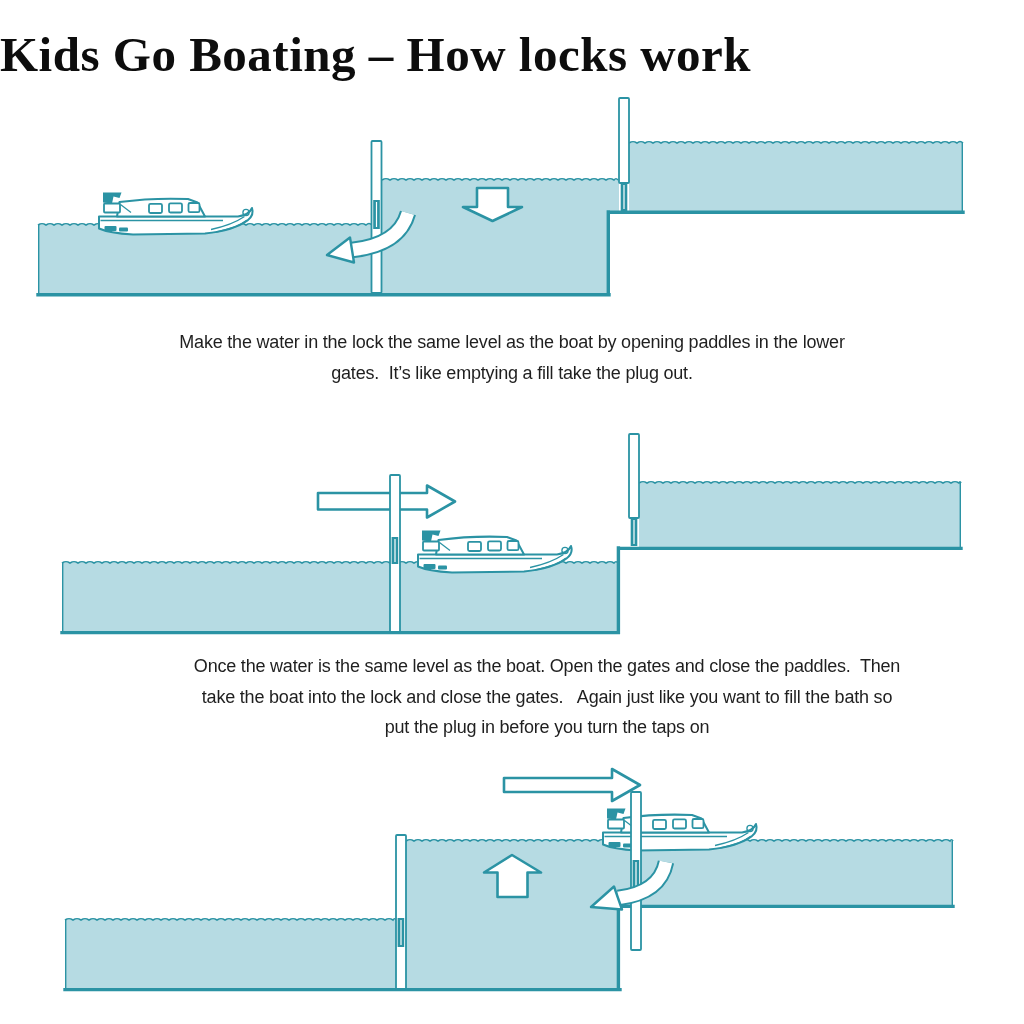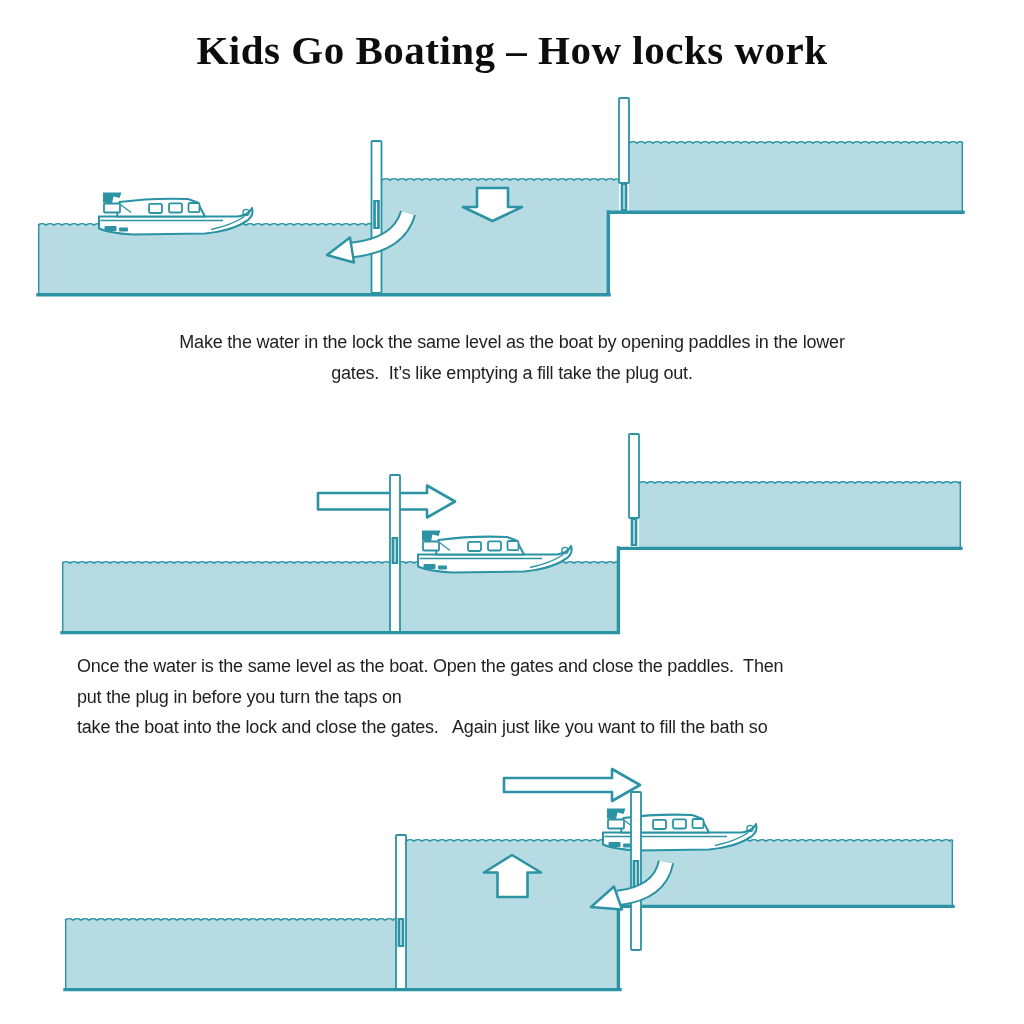--- a/index.html
+++ b/index.html
@@ -4,30 +4,30 @@
 <style>
   :root { --ink:#2b93a4; --water:#b6dbe3; --text:#1f1f1f; }
   html,body { margin:0; padding:0; background:#ffffff; }
   .page {
     position:relative; width:1024px; height:1024px; overflow:hidden;
     background:#ffffff; font-family:"Liberation Sans", sans-serif;
   }
   .layer { position:absolute; left:0; top:0; width:1024px; height:1024px; }
   .title {
     position:absolute; top:26px; left:0; width:1024px;
-    text-align:center; font-family:"Liberation Serif", serif;
-    font-weight:bold; font-size:41px; color:#0d0d0d; letter-spacing:0.5px;
+    text-align:left; font-family:"Liberation Serif", serif;
+    font-weight:bold; font-size:49px; color:#0d0d0d; letter-spacing:0.5px;
   }
   .caption {
     position:absolute; color:var(--text);
     font-size:18px; line-height:30.5px; letter-spacing:-0.2px;
   }
   .caption div { white-space:pre; }
   .caption-1 { top:327px; left:0; width:1024px; text-align:center; }
-  .caption-2 { top:651px; left:77px; width:940px; text-align:left; }
+  .caption-2 { top:651px; left:77px; width:940px; text-align:center; }
 
   
   .wfill { fill:var(--water); }
   .edge  { stroke:var(--ink); stroke-width:1.4; }
   .bed   { stroke:var(--ink); stroke-width:3.4; fill:none; stroke-linecap:square; }
   .wave  { stroke:var(--ink); stroke-width:1.6; fill:none; }
   .post  { fill:#ffffff; stroke:var(--ink); stroke-width:1.8; }
   .paddle{ fill:var(--ink); }
   .slit  { stroke:#ffffff; stroke-width:1.2; }
   .barrow{ fill:#ffffff; stroke:var(--ink); stroke-width:2.6; stroke-linejoin:round; }
@@ -132,22 +132,22 @@
       <rect class="post" x="629" y="434" width="10" height="84" rx="1"></rect>
       <rect class="paddle" x="630.7" y="518" width="6.6" height="28"></rect>
       <line class="slit" x1="634" y1="520" x2="634" y2="544"></line>
     </g>
 
     <use href="#boat" transform="translate(412,527)"></use>
   </svg>
 
   <div class="caption caption-2">
     <div>Once the water is the same level as the boat. Open the gates and close the paddles.  Then</div>
+    <div>take the boat into the lock and close the gates.   Again just like you want to fill the bath so</div>
     <div>put the plug in before you turn the taps on</div>
-    <div>take the boat into the lock and close the gates.   Again just like you want to fill the bath so</div>
   </div>
 
   <svg class="layer" viewBox="0 0 1024 1024">
     <g>
       <polygon class="wfill" points="65,920 396,920 396,989 65,989"></polygon>
       <line class="edge" x1="65.7" y1="920" x2="65.7" y2="988"></line>
       <path class="wave" d="M 65 920 q 4 -2.6 8 0 q 4 -2.6 8 0 q 4 -2.6 8 0 q 4 -2.6 8 0 q 4 -2.6 8 0 q 4 -2.6 8 0 q 4 -2.6 8 0 q 4 -2.6 8 0 q 4 -2.6 8 0 q 4 -2.6 8 0 q 4 -2.6 8 0 q 4 -2.6 8 0 q 4 -2.6 8 0 q 4 -2.6 8 0 q 4 -2.6 8 0 q 4 -2.6 8 0 q 4 -2.6 8 0 q 4 -2.6 8 0 q 4 -2.6 8 0 q 4 -2.6 8 0 q 4 -2.6 8 0 q 4 -2.6 8 0 q 4 -2.6 8 0 q 4 -2.6 8 0 q 4 -2.6 8 0 q 4 -2.6 8 0 q 4 -2.6 8 0 q 4 -2.6 8 0 q 4 -2.6 8 0 q 4 -2.6 8 0 q 4 -2.6 8 0 q 4 -2.6 8 0 q 4 -2.6 8 0 q 4 -2.6 8 0 q 4 -2.6 8 0 q 4 -2.6 8 0 q 4 -2.6 8 0 q 4 -2.6 8 0 q 4 -2.6 8 0 q 4 -2.6 8 0 q 4 -2.6 8 0 q 1.5 -2.6 3 0"></path>
     </g>
     <g>
       <polygon class="wfill" points="406,841 953,841 953,906 618.4,906 618.4,989 406,989"></polygon>

